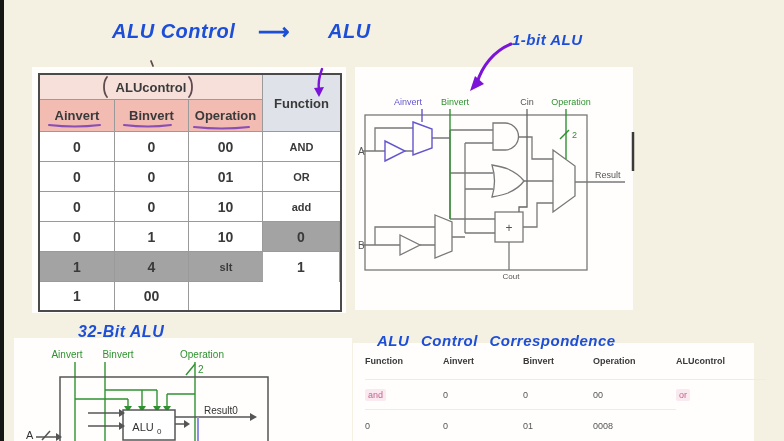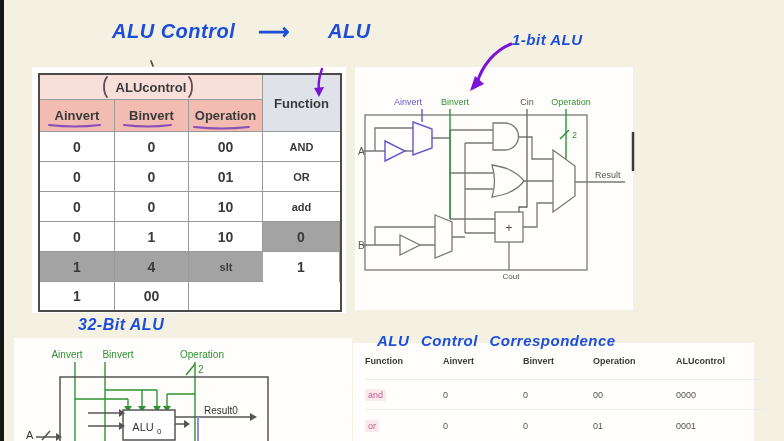--- a/index.html
+++ b/index.html
@@ -15,21 +15,21 @@
   .panel-32bit{left:14px;top:338px;width:338px;height:103px;}
   .panel-corr{left:353px;top:343px;width:401px;height:98px;}
 
   
   .hw{position:absolute;color:#1d4ed8;font-weight:700;font-style:italic;
       font-family:Liberation Sans, sans-serif;letter-spacing:.5px;white-space:nowrap;}
   .hw-title-left{left:112px;top:20px;font-size:20px;}
   .hw-title-arrow{left:258px;top:19px;font-size:22px;font-style:normal;}
   .hw-title-right{left:328px;top:20px;font-size:20px;}
   .hw-1bit{left:512px;top:31px;font-size:15px;}
-  .hw-32bit{left:78px;top:316px;font-size:16px;}
+  .hw-32bit{left:78px;top:323px;font-size:16px;}
   .hw-corr{left:377px;top:332px;font-size:15px;word-spacing:7px;}
 
   
   .alu-table{position:absolute;left:38px;top:73px;display:grid;
     grid-template-columns:75px 74px 74px 77px;
     grid-template-rows:25px 32px 30px 30px 30px 30px 30px 28px;
     border:2px solid #4a4a4a;background:#fff;color:#3a3a3a;}
   .alu-table .c{display:flex;align-items:center;justify-content:center;
     border-right:1px solid #9a9a9a;border-bottom:1px solid #9a9a9a;background:#fff;}
   .alu-table .last{border-right:none;}
@@ -200,29 +200,28 @@
     <div class="h">Binvert</div>
     <div class="h">Operation</div>
     <div class="h">ALUcontrol</div>
 
     <div class="v">
         <span class="fnpink">and</span>
       </div>
     <div class="v">0</div>
     <div class="v">0</div>
     <div class="v">00</div>
-    <div class="v">0000</div>
 
     <div class="v rowlast">
         <span class="fnpink">or</span>
       </div>
     <div class="v rowlast">0</div>
     <div class="v rowlast">0</div>
     <div class="v rowlast">01</div>
-    <div class="v rowlast">0001</div>
+    <div class="v rowlast">0008</div>
   </div>
 
   <svg class="overlay" width="784" height="441" viewBox="0 0 784 441">
     <g fill="none" stroke="#7b13d8" stroke-width="3" stroke-linecap="round">
       <path d="M511,44 C494,51 482,66 477,83"></path>
     </g>
     <polygon points="470,91 475,76 484,84" fill="#7b13d8"></polygon>
     <g fill="none" stroke="#7b13d8" stroke-width="2.4" stroke-linecap="round">
       <path d="M322,69 C319,77 318,84 319,90"></path>
     </g>

